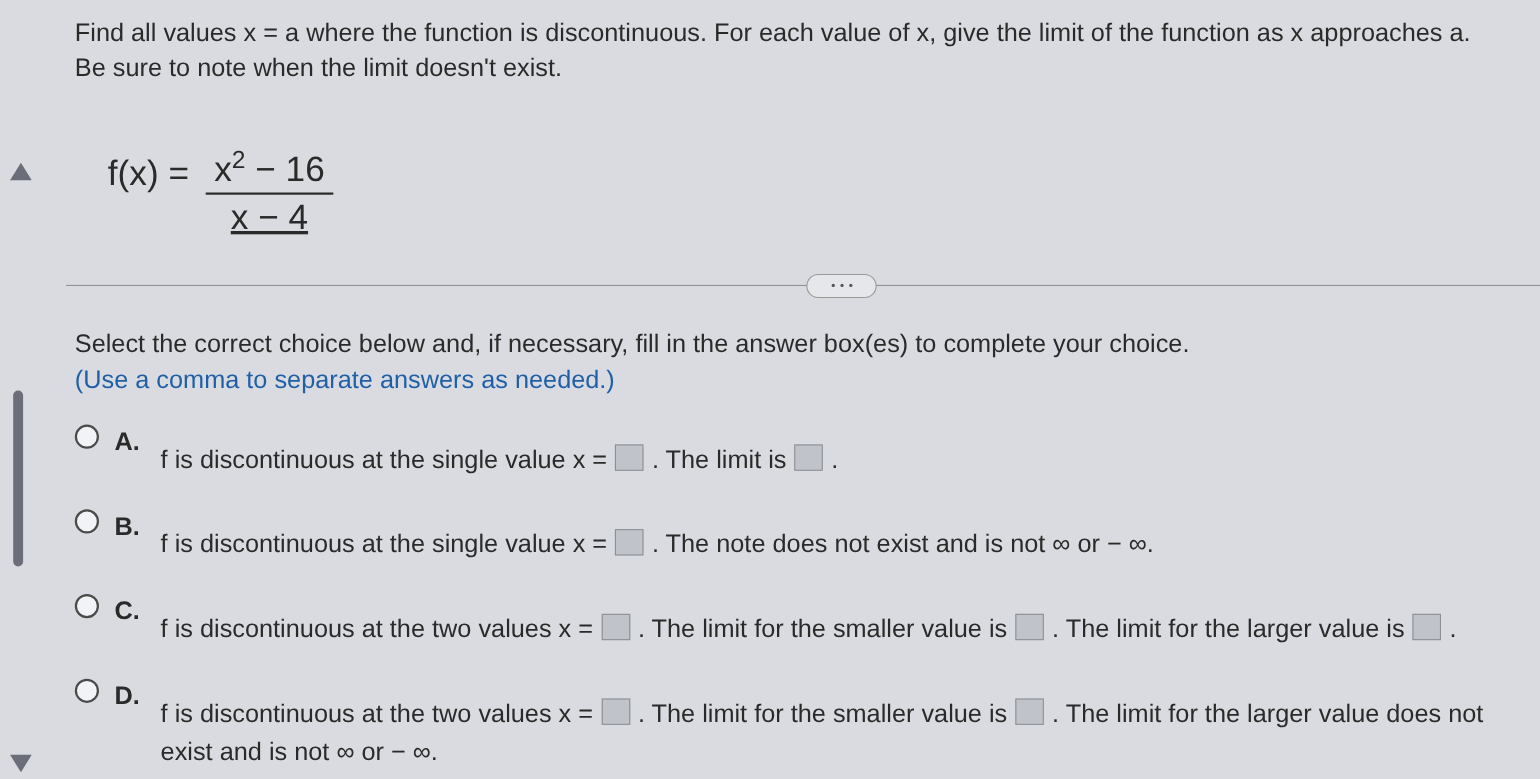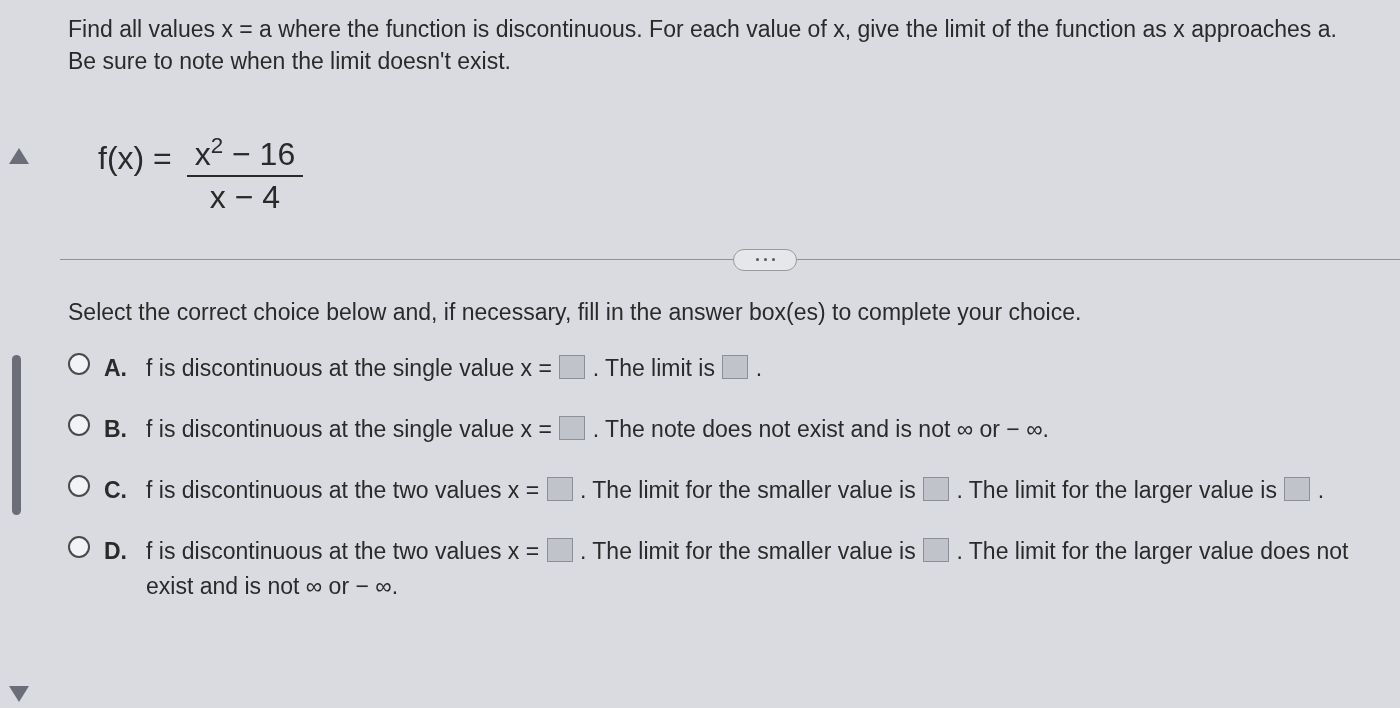--- a/index.html
+++ b/index.html
@@ -40,21 +40,21 @@
     vertical-align: middle;
     line-height: 1.15;
     margin-left: 6px;
   }
   .fraction .num {
     display: block;
     border-bottom: 2px solid #2a2a2a;
     padding: 0 8px 2px 8px;
     margin-top: 28px;
   }
-  .fraction .den { display: block; padding-top: 2px; }
+  .fraction .den { display: block; padding-top: 2px; text-decoration: underline; }
   .hr-row {
     position: relative;
     height: 28px;
     margin-top: 30px;
     margin-bottom: 22px;
   }
   .hr-line {
     position: absolute;
     left: -8px; right: -28px;
     top: 13px;
@@ -93,21 +93,21 @@
     border-radius: 50%;
     margin-top: 4px;
     background: #f2f3f6;
   }
   .choice-label {
     flex: 0 0 auto;
     font-weight: bold;
     width: 28px;
     margin-top: 2px;
   }
-  .choice-text { flex: 1 1 auto; margin-top: 2px; }
+  .choice-text { flex: 1 1 auto; margin-top: 18px; }
   .blank {
     display: inline-block;
     width: 26px;
     height: 24px;
     background: #c1c3cb;
     border: 1px solid #8d8f97;
     vertical-align: -3px;
     margin: 0 1px;
   }
   sup { font-size: 0.7em; vertical-align: super; }
@@ -141,20 +141,21 @@
     <div class="hr-line"></div>
     <div class="hr-pill">
       <span class="dot"></span>
         <span class="dot"></span>
         <span class="dot"></span>
     </div>
   </div>
 
   <div class="instructions">
     <div>Select the correct choice below and, if necessary, fill in the answer box(es) to complete your choice.</div>
+    <div class="hint">(Use a comma to separate answers as needed.)</div>
   </div>
 
   <div class="choice-list">
 
     <div class="choice-row">
       <div class="radio"></div>
       <div class="choice-label">A.</div>
       <div class="choice-text">
         <span>f is discontinuous at the single value x = </span><span class="blank"></span><span> . The limit is </span><span class="blank"></span><span> .</span>
       </div>

